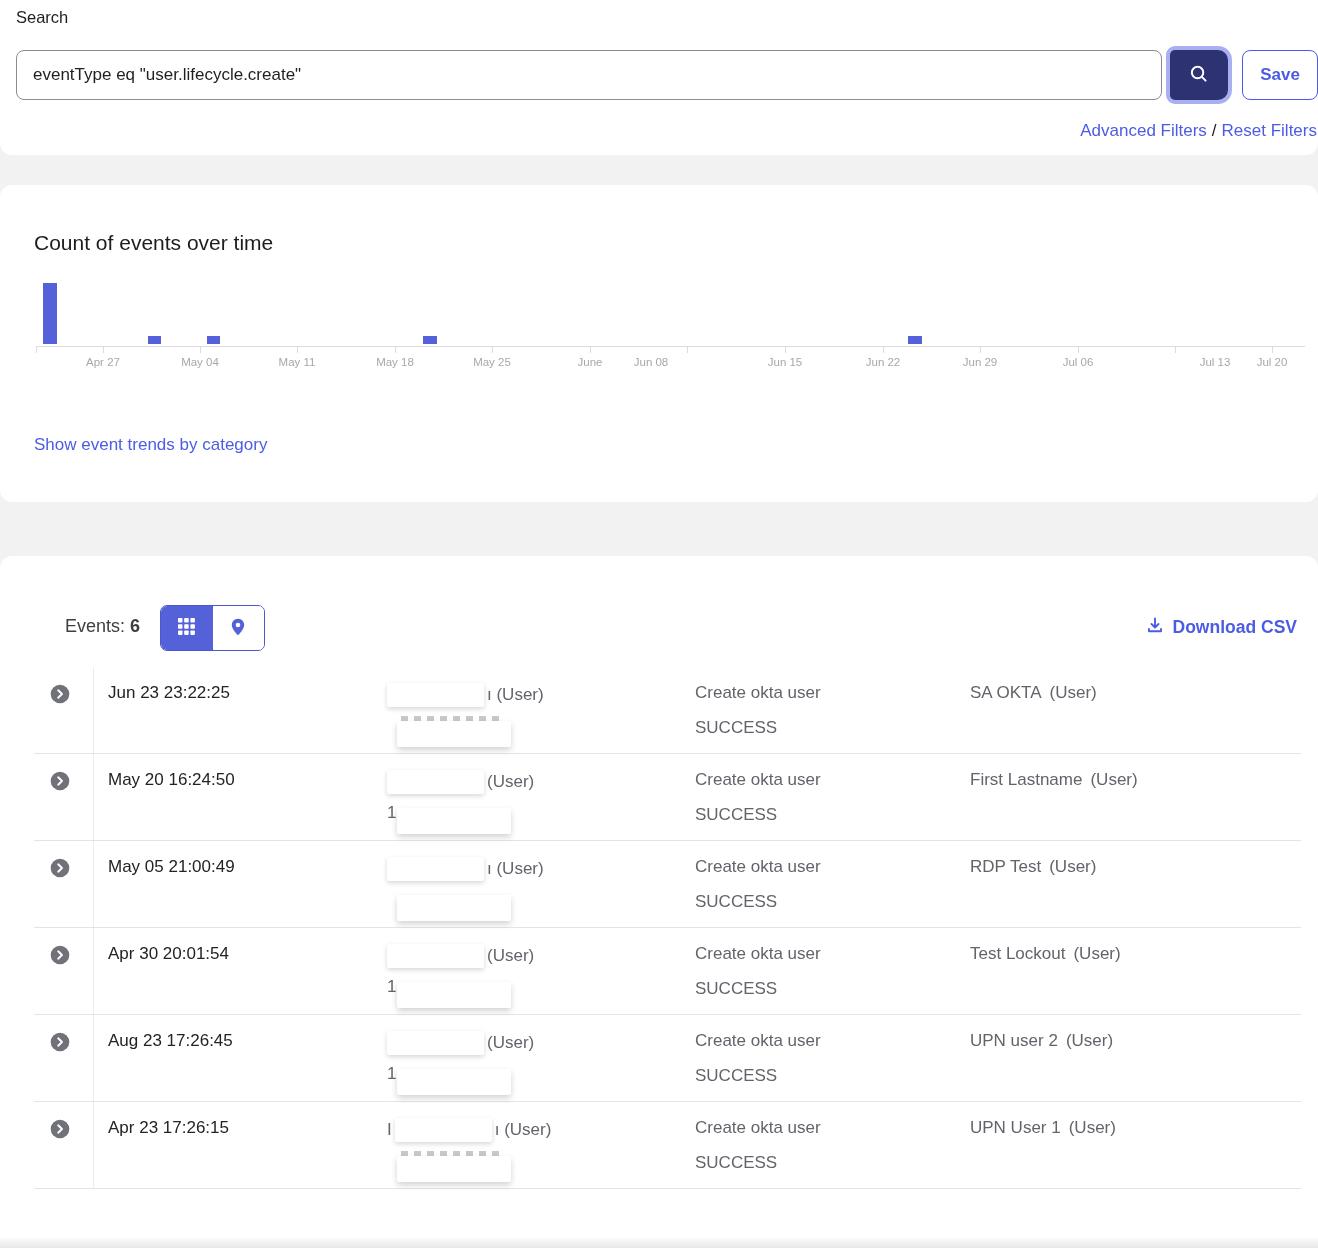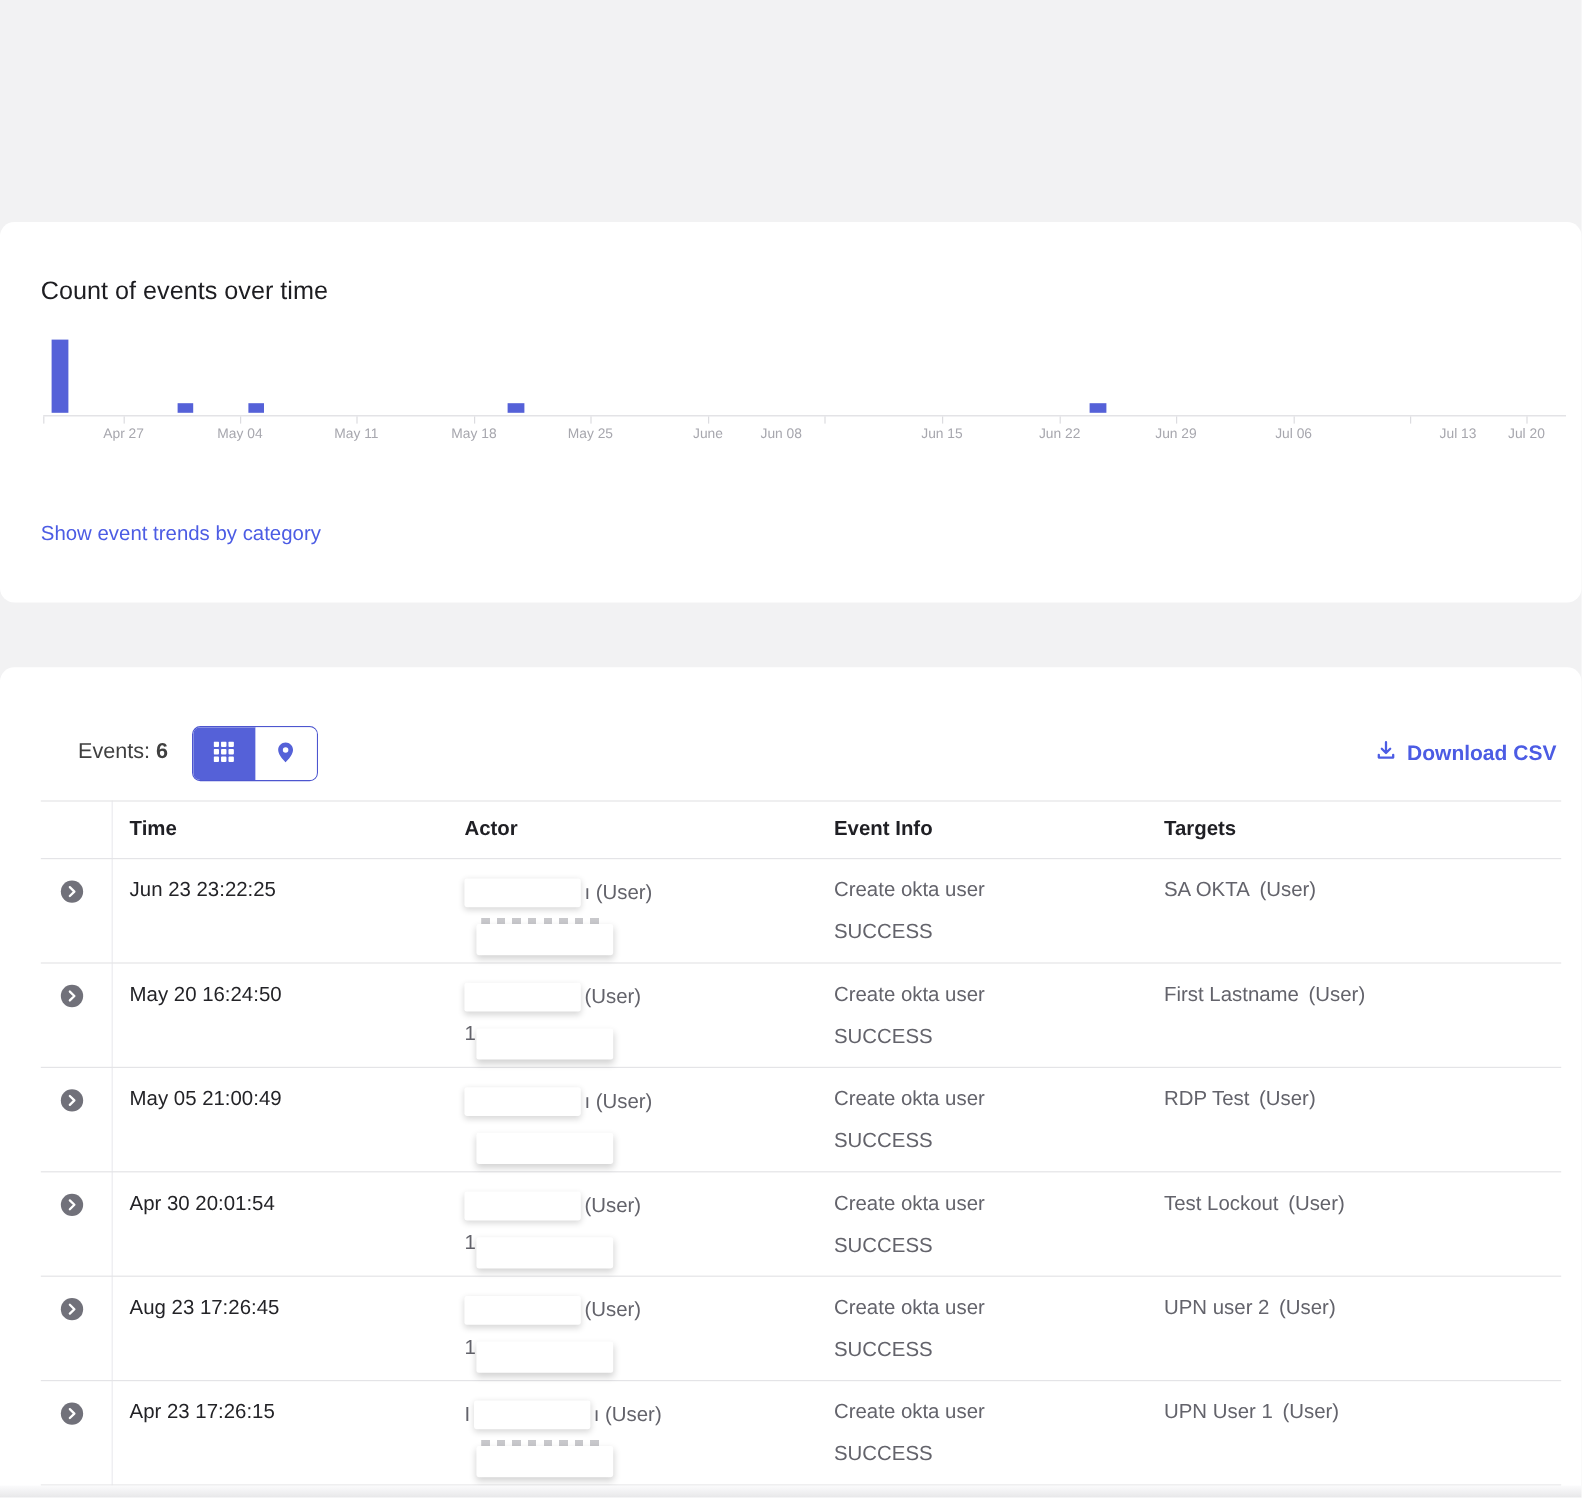--- a/index.html
+++ b/index.html
@@ -87,20 +87,36 @@
   .ev-line2 { margin-top: 15px; }
   .t-type { margin-left: 8px; }
   .bottom-strip { position: absolute; left: 0; right: 0; top: 682px; height: 10px;
                   background: linear-gradient(#fbfbfc, #e7e7e9); }
 </style>
 </head>
 <body>
 
 <div class="page">
 
+  <section class="card card-search">
+    <div class="search-label">Search</div>
+    <input class="search-input" type="text" value="eventType eq &quot;user.lifecycle.create&quot;" style="">
+    <button class="search-btn">
+      <span>
+        <svg width="22" height="22" viewBox="0 0 20 20">
+          <circle cx="8.7" cy="8.7" r="5.2" fill="none" stroke="#fff" stroke-width="1.8"></circle>
+          <line x1="12.6" y1="12.6" x2="16" y2="16" stroke="#fff" stroke-width="1.8" stroke-linecap="round"></line>
+        </svg>
+      </span>
+    </button>
+    <button class="save-btn">Save</button>
+    <div class="filter-links">
+      <a>Advanced Filters</a><span class="slash">/</span><a>Reset Filters</a>
+    </div>
+  </section>
 
   <section class="card card-chart">
     <h2 class="chart-title">Count of events over time</h2>
     <div id="chart-area">
         <div class="bar" title="Apr 23: 2" style="left: 43px; width: 14px; height: 61px; top: 98px;"></div>
         <div class="bar" title="Apr 30: 1" style="left: 148px; width: 13px; height: 8px; top: 151px;"></div>
         <div class="bar" title="May 05: 1" style="left: 207px; width: 13px; height: 8px; top: 151px;"></div>
         <div class="bar" title="May 20: 1" style="left: 423px; width: 14px; height: 8px; top: 151px;"></div>
         <div class="bar" title="Jun 23: 1" style="left: 908px; width: 14px; height: 8px; top: 151px;"></div>
         <div class="axis-line"></div>
@@ -172,26 +188,20 @@
         <svg width="18" height="18" viewBox="0 0 18 18">
           <path d="M9 2.5v8.5M5.5 8l3.5 3.5L12.5 8" fill="none" stroke="#4c5ce4" stroke-width="1.9" stroke-linecap="round" stroke-linejoin="round"></path>
           <path d="M3 13v2.3h12V13" fill="none" stroke="#4c5ce4" stroke-width="1.9" stroke-linecap="round" stroke-linejoin="round"></path>
         </svg>
       </span>
       <span>Download CSV</span>
     </a>
 
     <div class="table-wrap">
       <div class="col-sep"></div>
-      <div class="thead">
-        <span class="h-time">Time</span>
-        <span class="h-actor">Actor</span>
-        <span class="h-event">Event Info</span>
-        <span class="h-target">Targets</span>
-      </div>
       <div id="table-rows">
           <div class="trow">
             <span class="expander"><svg width="20" height="20" viewBox="0 0 20 20">
                 <circle cx="10" cy="10" r="9.3" fill="#71717a"></circle>
                 <path d="M8.2 6.3 L12 10 L8.2 13.7" fill="none" stroke="#fff" stroke-width="1.9" stroke-linecap="round" stroke-linejoin="round"></path>
               </svg></span>
             <div class="cell c-time">Jun 23 23:22:25</div>
             <div class="cell c-actor">
               <div class="actor-line1">
                 <span class="redact r1"></span>

